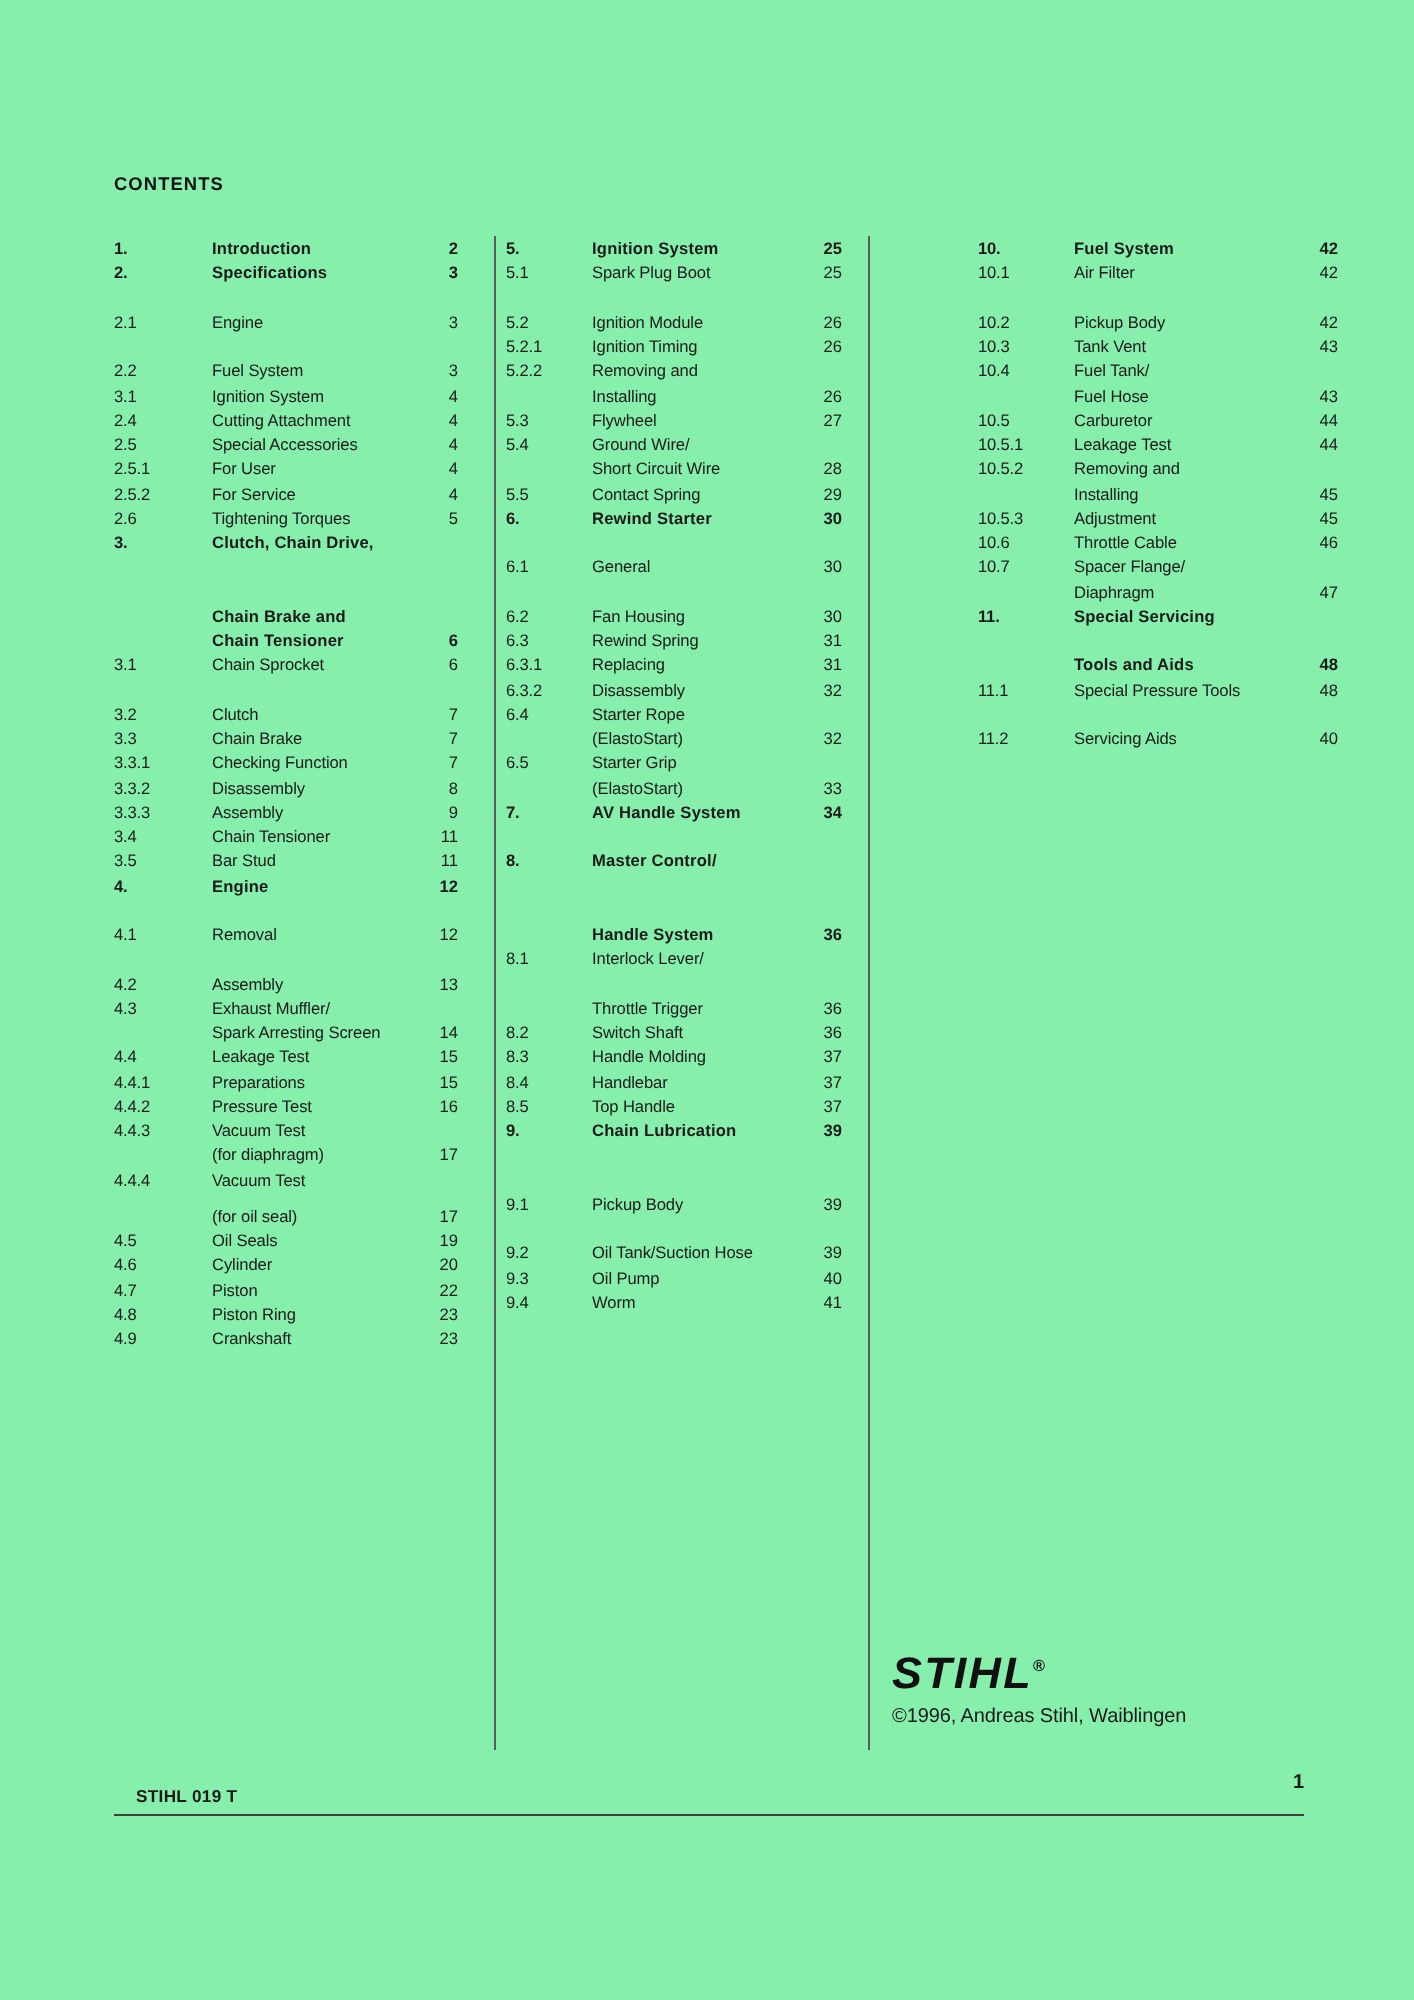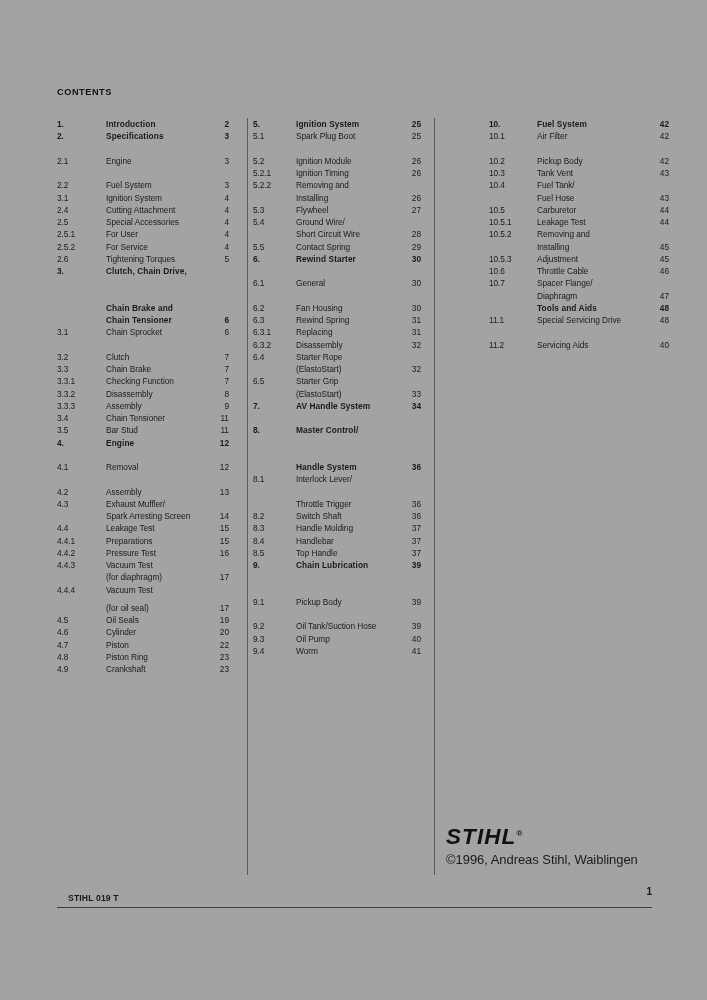--- a/index.html
+++ b/index.html
@@ -14,21 +14,21 @@
     position: relative;
     font-family: "Liberation Sans", sans-serif;
     color: #1a1a1a;
     overflow: hidden;
   }
   .page {
     position: absolute;
     left: 0; top: 0;
     width: 707px;
     height: 1000px;
-    background: #a3a3a3;
+    background: #86efac;
   }
 
   
   .contents-heading {
     position: absolute;
     left: 57px;
     top: 87px;
     font-size: 9.2px;
     font-weight: bold;
     letter-spacing: 0.55px;
@@ -123,21 +123,21 @@
     transform-origin: left center;
   }
   .stihl-logo .reg {
     font-size: 8px;
     font-style: normal;
     vertical-align: super;
     letter-spacing: 0;
   }
   .copyright {
     margin-top: 4px;
-    font-size: 13px;
+    font-size: 10px;
     color: #1a1a1a;
     letter-spacing: -0.05px;
   }
 
   
   .footer-rule {
     position: absolute;
     left: 57px;
     top: 907px;
     width: 595px;
@@ -601,28 +601,33 @@
         <div class="row ">
           <span class="num">10.7</span>
           <span class="title">Spacer Flange/</span>
           <span class="pg"></span>
         </div>
         <div class="row ">
           <span class="num"></span>
           <span class="title">Diaphragm</span>
           <span class="pg">47</span>
         </div>
+        <div class="row gap-m bold">
+          <span class="num">11.</span>
+          <span class="title">Special Servicing</span>
+          <span class="pg"></span>
+        </div>
         <div class="row  bold">
           <span class="num"></span>
           <span class="title">Tools and Aids</span>
           <span class="pg">48</span>
         </div>
         <div class="row gap-m">
           <span class="num">11.1</span>
-          <span class="title">Special Servicing Drive</span>
+          <span class="title">Special Pressure Tools</span>
           <span class="pg">48</span>
         </div>
         <div class="row ">
           <span class="num">11.2</span>
           <span class="title">Servicing Aids</span>
           <span class="pg">40</span>
         </div>
       </div>
   </div>
 

